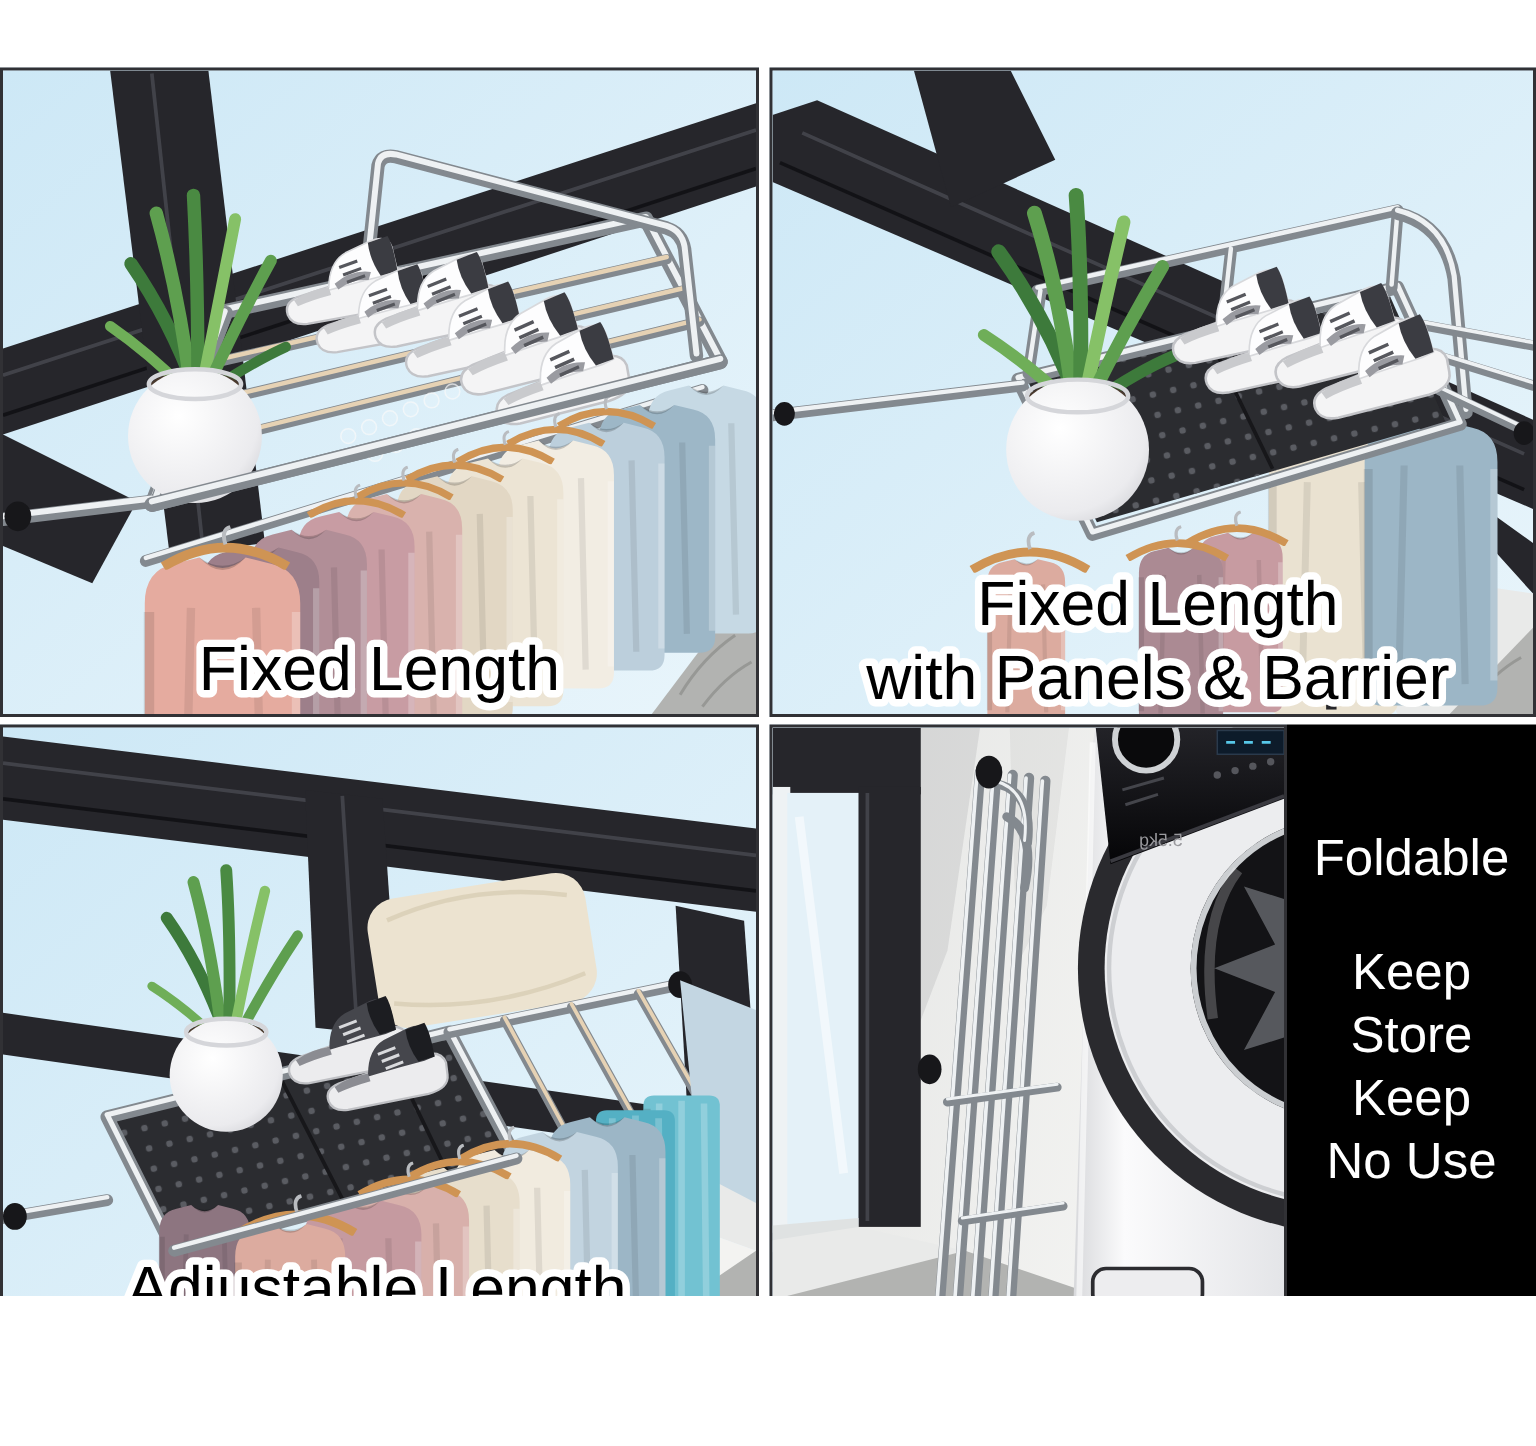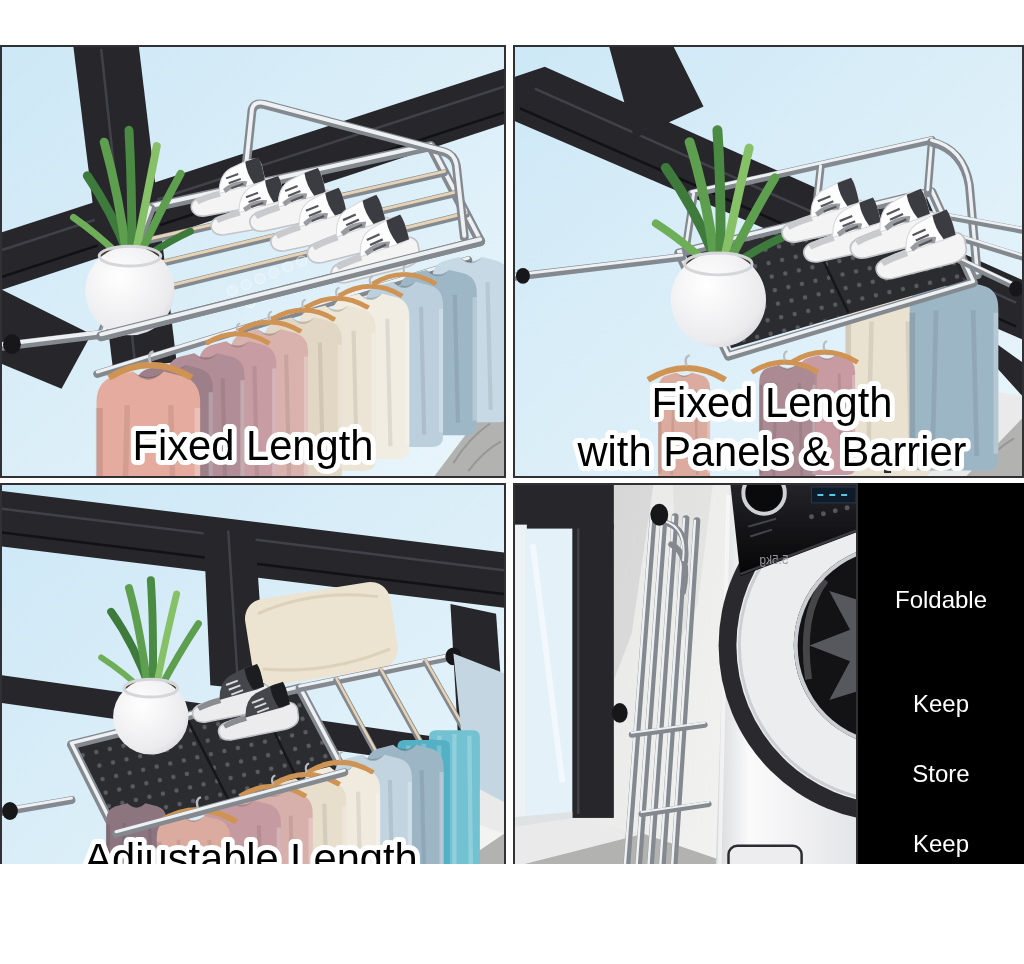--- a/index.html
+++ b/index.html
@@ -8,21 +8,21 @@
           font-family:"Liberation Sans",sans-serif;}
   figure.photo{position:absolute;margin:0;box-sizing:border-box;border:2px solid #313135;
                background:#d7ebf6;overflow:hidden;}
   .photo svg{display:block;width:100%;height:100%;}
   .ph-tl{left:0;top:45px;width:506px;height:433px;}
   .ph-tr{left:513px;top:45px;width:511px;height:433px;}
   .ph-bl{left:0;top:483px;width:506px;height:438px;}
   .ph-br{left:513px;top:483px;width:345px;height:438px;}
   .sidebar{position:absolute;left:858px;top:483px;width:166px;height:438px;background:#000;
            color:#fff;text-align:center;box-sizing:border-box;padding-top:68px;}
-  .sb-line{font-size:24px;line-height:42px;font-weight:400;margin-top:28px;}
+  .sb-line{font-size:34px;line-height:42px;font-weight:400;}
   .sb-gap{height:34px;}
   
   text.capS{font-family:"Liberation Sans",sans-serif;font-size:42px;fill:#fff;stroke:#fff;
             stroke-width:10;stroke-linejoin:round;stroke-linecap:round;}
   text.capF{font-family:"Liberation Sans",sans-serif;font-size:42px;fill:#000;}
   .td{stroke:#83898f;stroke-linecap:round;fill:none;}
   .tl2{stroke:#eef1f3;stroke-linecap:round;fill:none;}
   .tcu{stroke:#e6d2b4;stroke-linecap:round;fill:none;}
   .frame{fill:#26262b;}
   .fhl{stroke:#45464c;stroke-width:2.5;fill:none;opacity:.9;}
@@ -411,15 +411,16 @@
       </g>
     </svg>
   </figure>
 
   <div class="sidebar">
     <div class="sb-line">Foldable</div>
     <div class="sb-gap"></div>
     <div class="sb-line">Keep</div>
     <div class="sb-line">Store</div>
     <div class="sb-line">Keep</div>
+    <div class="sb-line">No Use</div>
   </div>
 
 </div>
 
 </body></html>

